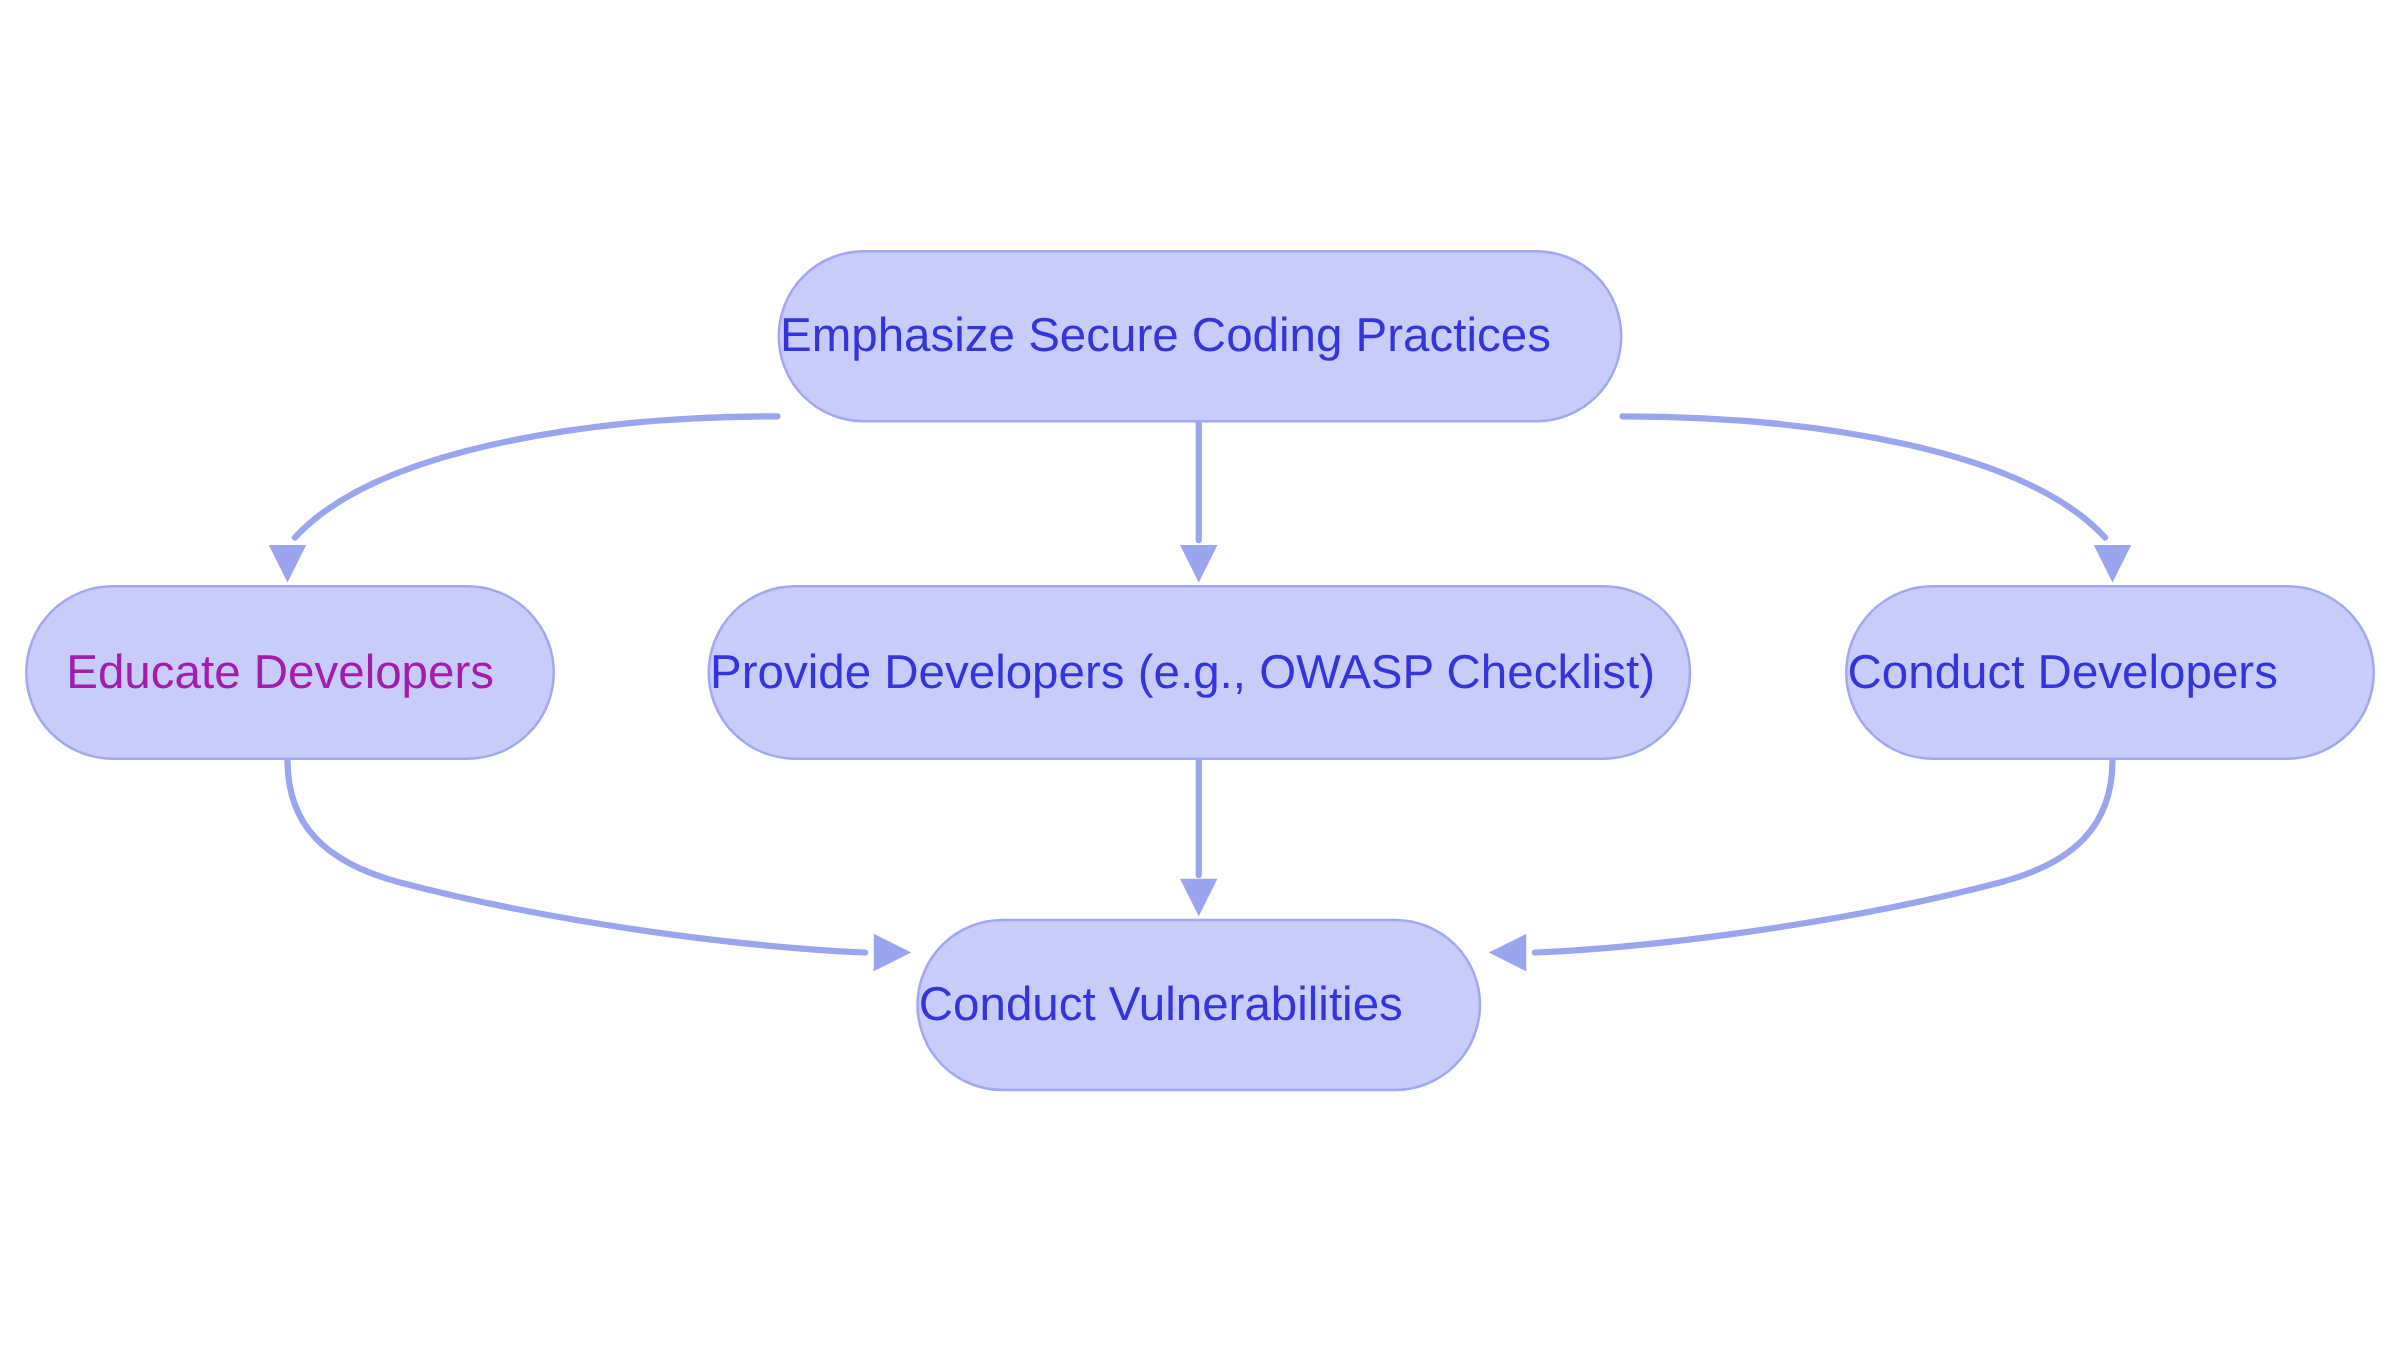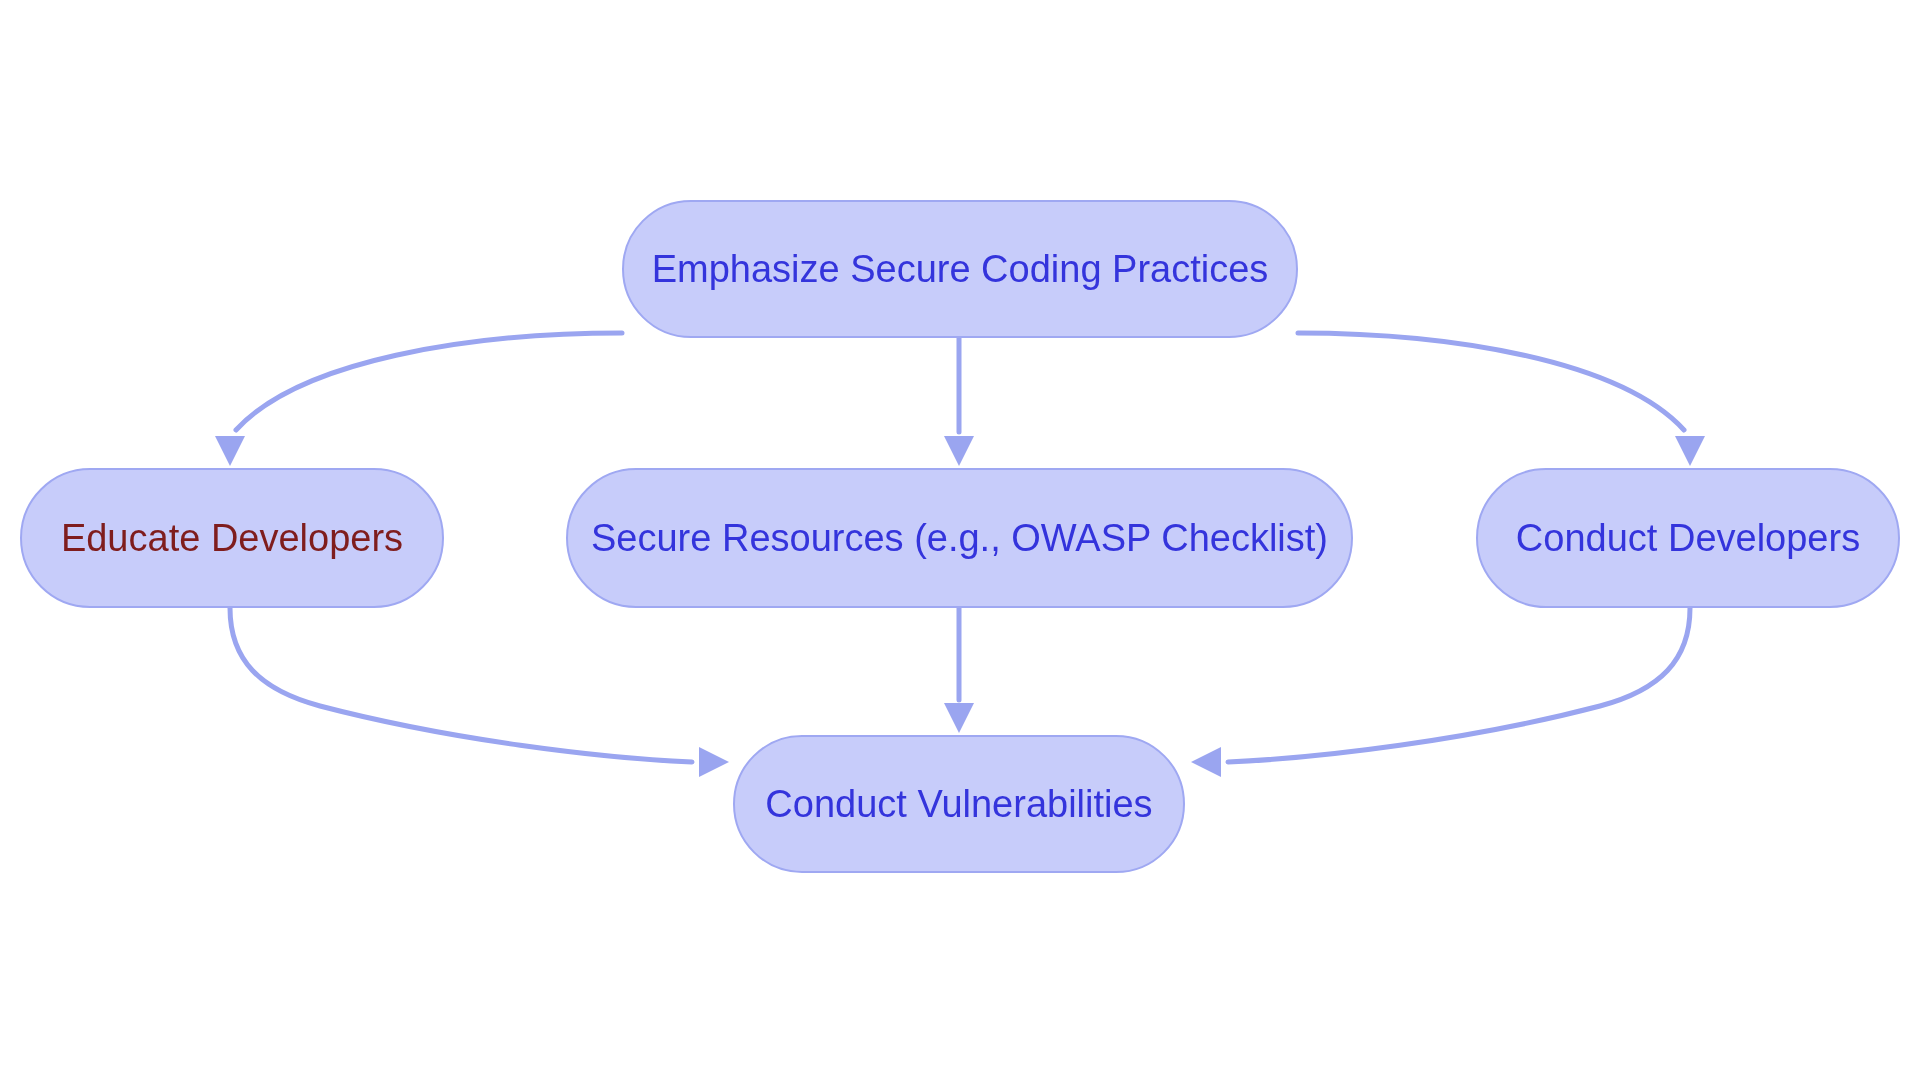--- a/index.html
+++ b/index.html
@@ -28,21 +28,20 @@
     pointer-events: none;
   }
   .node {
     position: absolute;
     box-sizing: border-box;
     background: #c7ccfa;
     border: 2px solid #be185d;
     border-radius: 999px;
     display: flex;
     align-items: center;
-    justify-content: center;
     color: #3434dc;
     font-family: "Liberation Sans", sans-serif;
     font-weight: 400;
     white-space: nowrap;
     letter-spacing: 0px;
   }
   .node-label {
     color: #3434dc;
     line-height: 1;
   }
@@ -65,24 +64,24 @@
       <polygon points="959,733 944,703 974,703" fill="#9aa5f0"></polygon>
       <path d="M 1690 608 C 1690 660 1660 690 1600 706 C 1470 740 1320 758 1228 762" fill="none" stroke="#9aa5f0" stroke-width="5" stroke-linecap="round"></path>
       <polygon points="1191,762 1221,747 1221,777" fill="#9aa5f0"></polygon>
     </svg>
 
   <div id="node-layer">
       <div class="node" style="left: 622px; top: 200px; width: 676px; height: 138px; background: rgb(199, 204, 250); border-color: rgb(159, 168, 242); font-size: 38px;">
         <span class="node-label" style="color: rgb(52, 52, 220);">Emphasize Secure Coding Practices</span>
       </div>
       <div class="node" style="left: 20px; top: 468px; width: 424px; height: 140px; background: rgb(199, 204, 250); border-color: rgb(159, 168, 242); font-size: 38px;">
-        <span class="node-label" style="color: #7f1d1d;">Educate Developers</span>
+        <span class="node-label" style="color: #a21caf; margin-left: 31px;">Educate Developers</span>
       </div>
       <div class="node" style="left: 566px; top: 468px; width: 787px; height: 140px; background: rgb(199, 204, 250); border-color: rgb(159, 168, 242); font-size: 38px;">
-        <span class="node-label" style="color: rgb(52, 52, 220);">Secure Resources (e.g., OWASP Checklist)</span>
+        <span class="node-label" style="color: rgb(52, 52, 220);">Provide Developers (e.g., OWASP Checklist)</span>
       </div>
       <div class="node" style="left: 1476px; top: 468px; width: 424px; height: 140px; background: rgb(199, 204, 250); border-color: rgb(159, 168, 242); font-size: 38px;">
         <span class="node-label" style="color: rgb(52, 52, 220);">Conduct Developers</span>
       </div>
       <div class="node" style="left: 733px; top: 735px; width: 452px; height: 138px; background: rgb(199, 204, 250); border-color: rgb(159, 168, 242); font-size: 38px;">
         <span class="node-label" style="color: rgb(52, 52, 220);">Conduct Vulnerabilities</span>
       </div>
     </div>
 
 </div>

